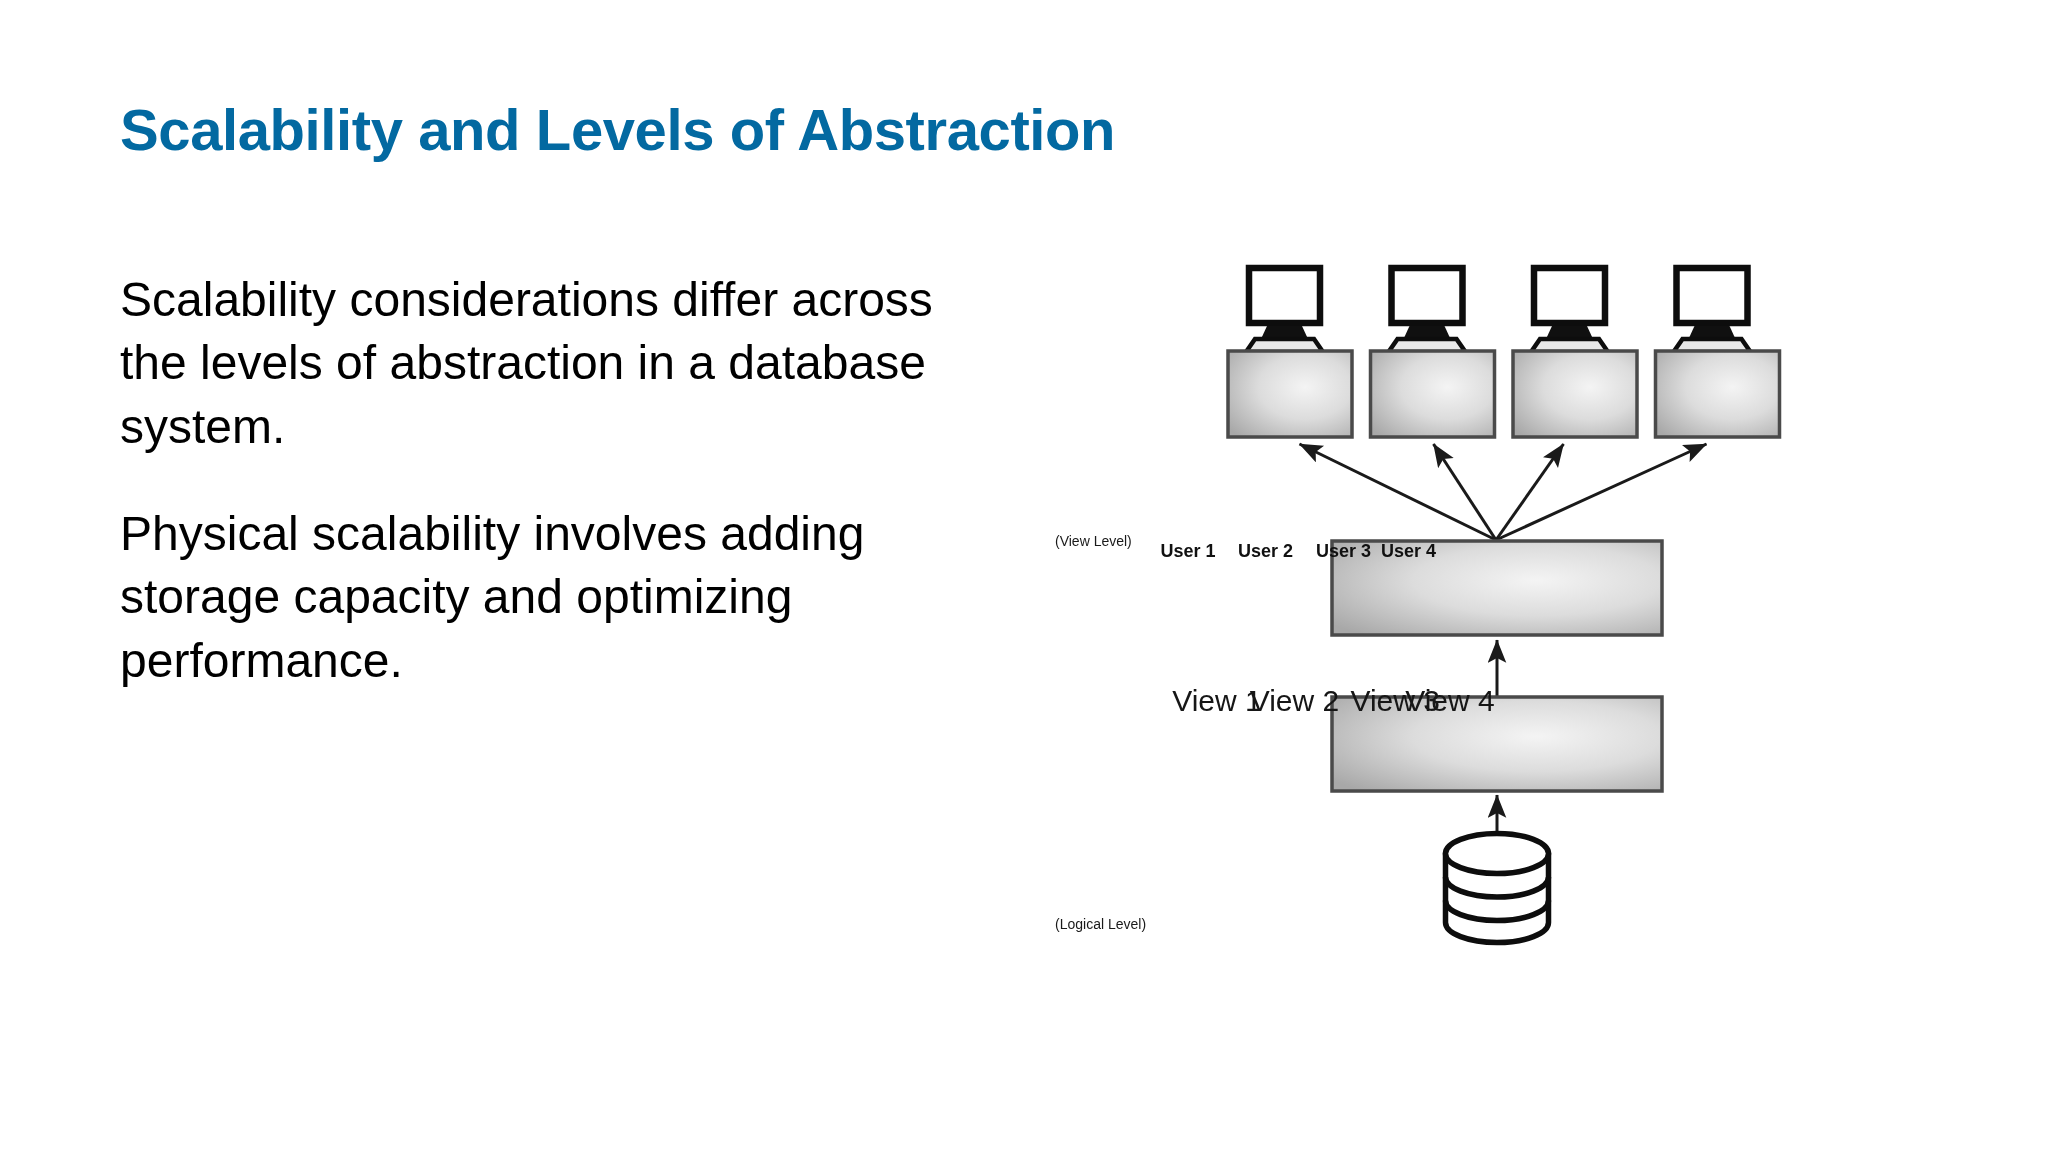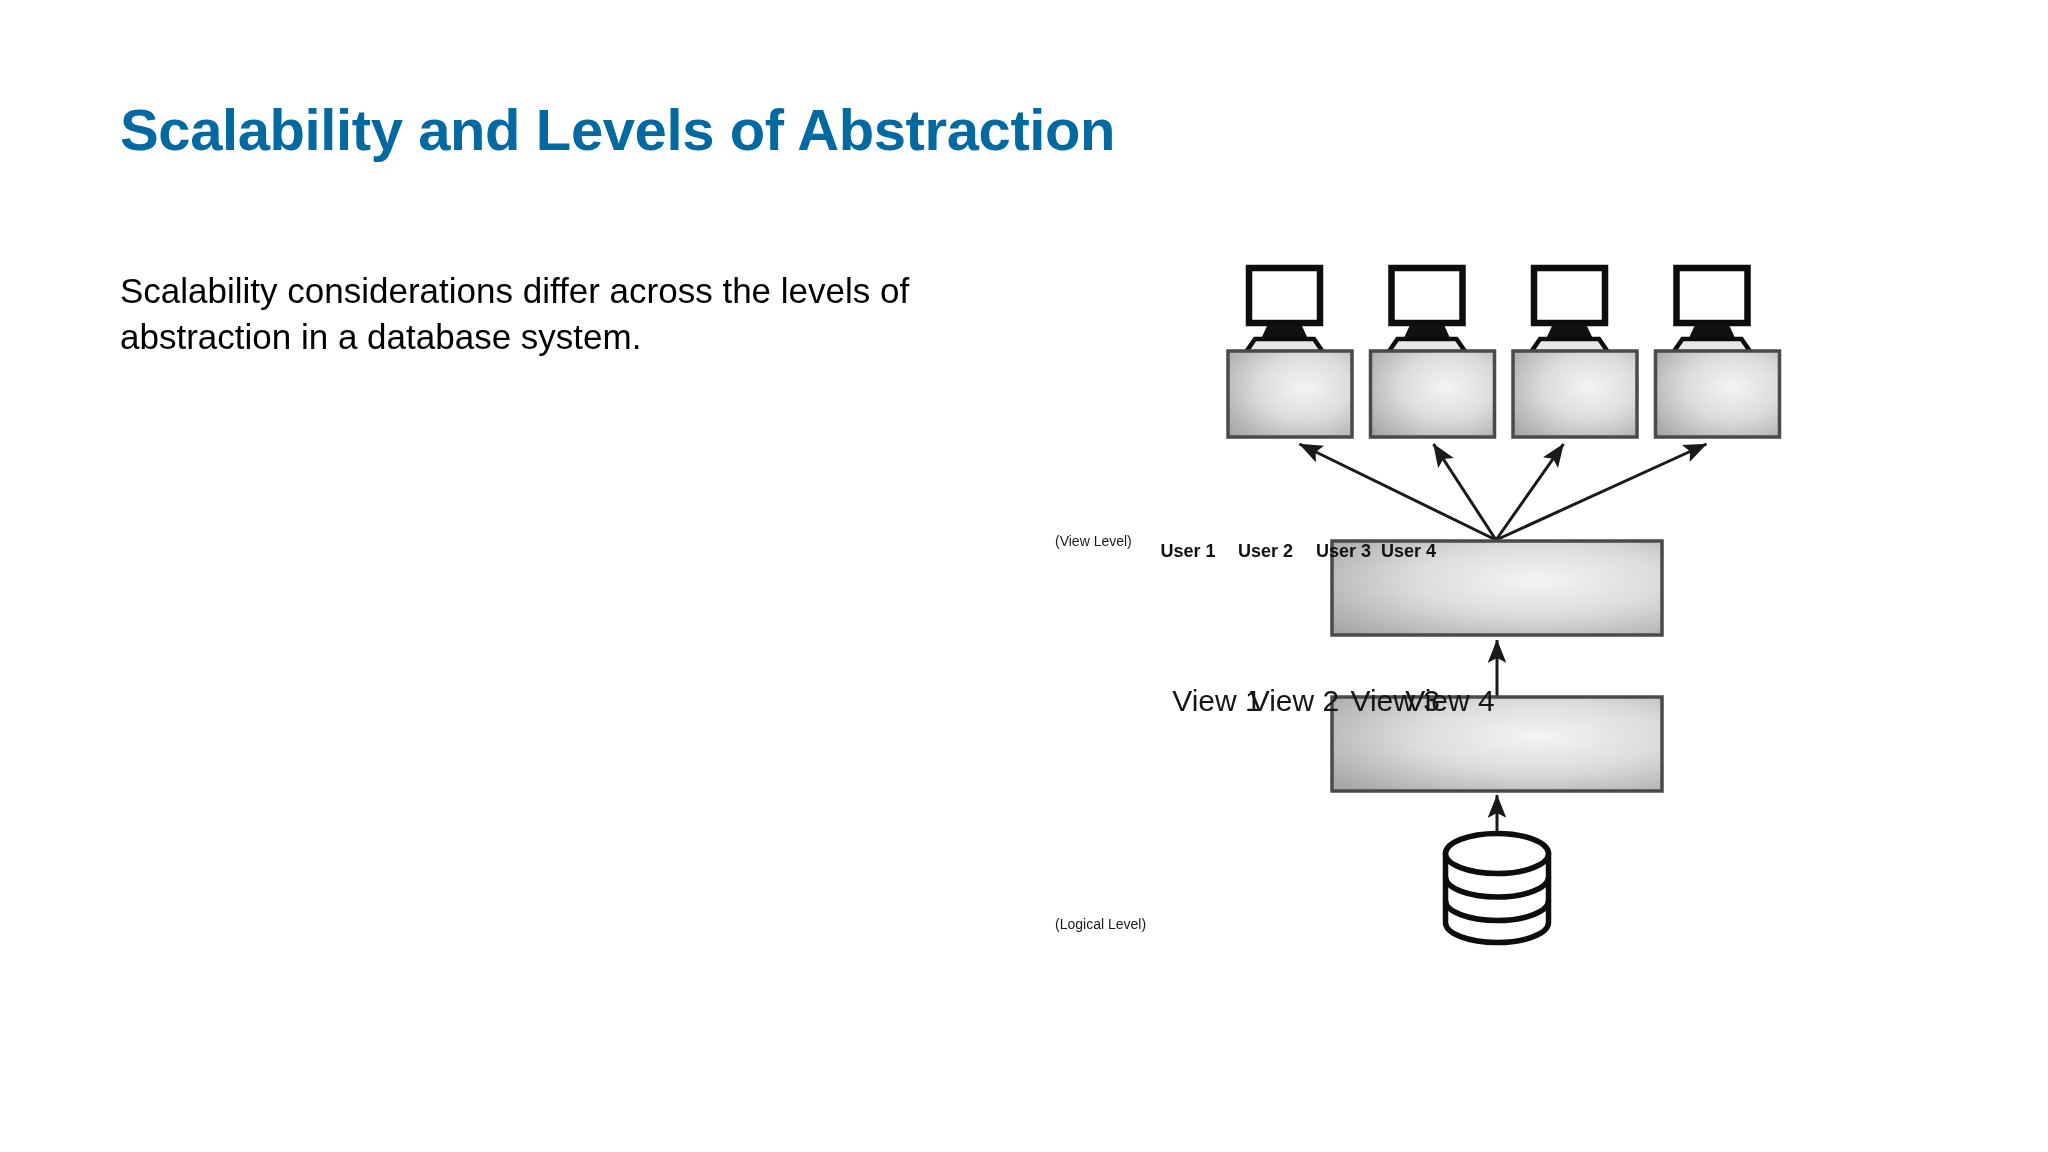--- a/index.html
+++ b/index.html
@@ -31,21 +31,21 @@
   }
 
   
   #body-copy {
     position: absolute;
     left: 120px;
     top: 268px;
     width: 890px;
   }
   .body-para {
-    font-size: 35px;
+    font-size: 48px;
     line-height: 1.32;
     color: #000000;
     margin: 0 0 44px 0;
     max-width: 880px;
   }
   .body-para:last-child { margin-bottom: 0; }
 
   
   #diagram {
     position: absolute;
@@ -87,20 +87,21 @@
     text-align: left;
   }
 </style>
 </head>
 <body>
 
 <div id="slide-title">Scalability and Levels of Abstraction</div>
 
 <div id="body-copy">
   <p class="body-para">Scalability considerations differ across the levels of abstraction in a database system.</p>
+  <p class="body-para">Physical scalability involves adding storage capacity and optimizing performance.</p>
 </div>
 
 <div id="diagram">
 
   <svg id="diagram-svg" viewBox="0 0 1540 1480" preserveAspectRatio="xMidYMid meet">
     <defs>
       <linearGradient id="boxGrad" x1="0" y1="1" x2="0.35" y2="0">
         <stop offset="0%" stop-color="#b0b0b0"></stop>
         <stop offset="45%" stop-color="#d2d2d2"></stop>
         <stop offset="78%" stop-color="#ececec"></stop>

